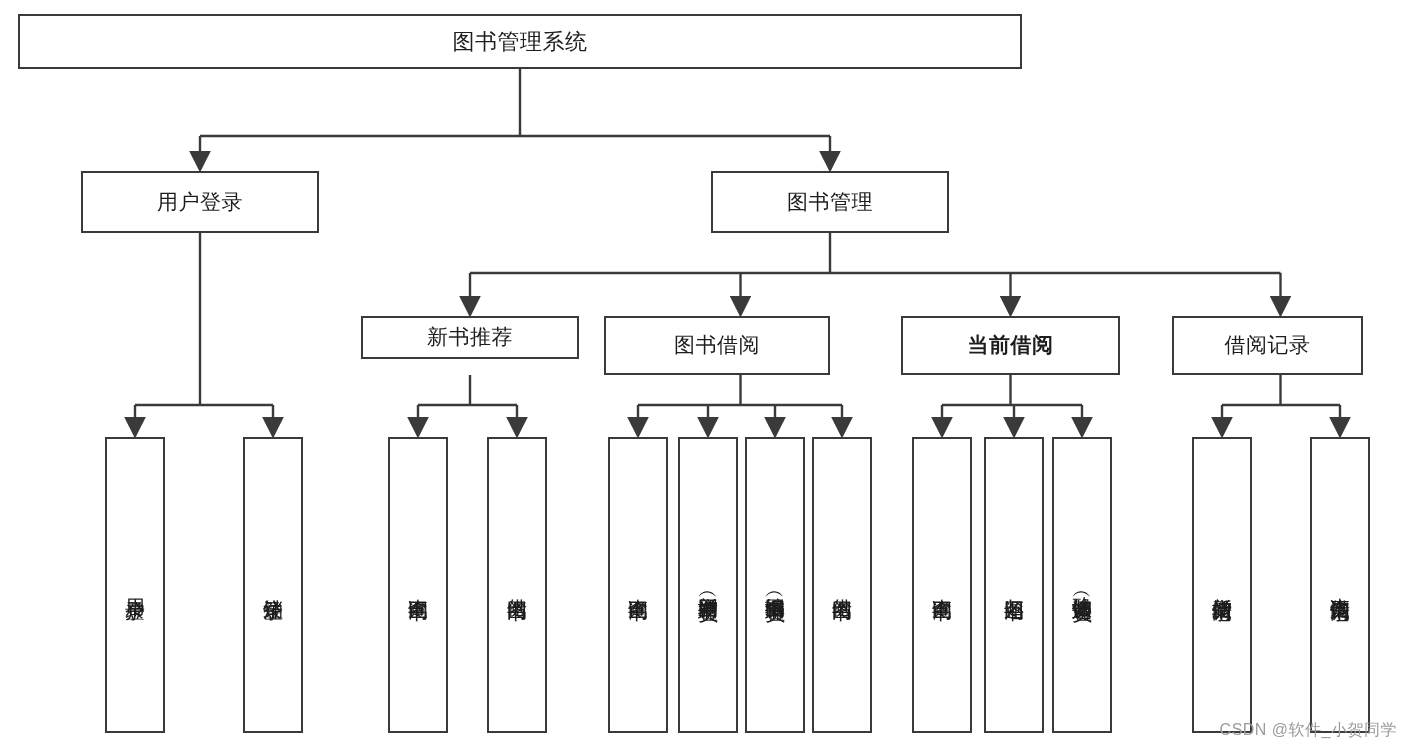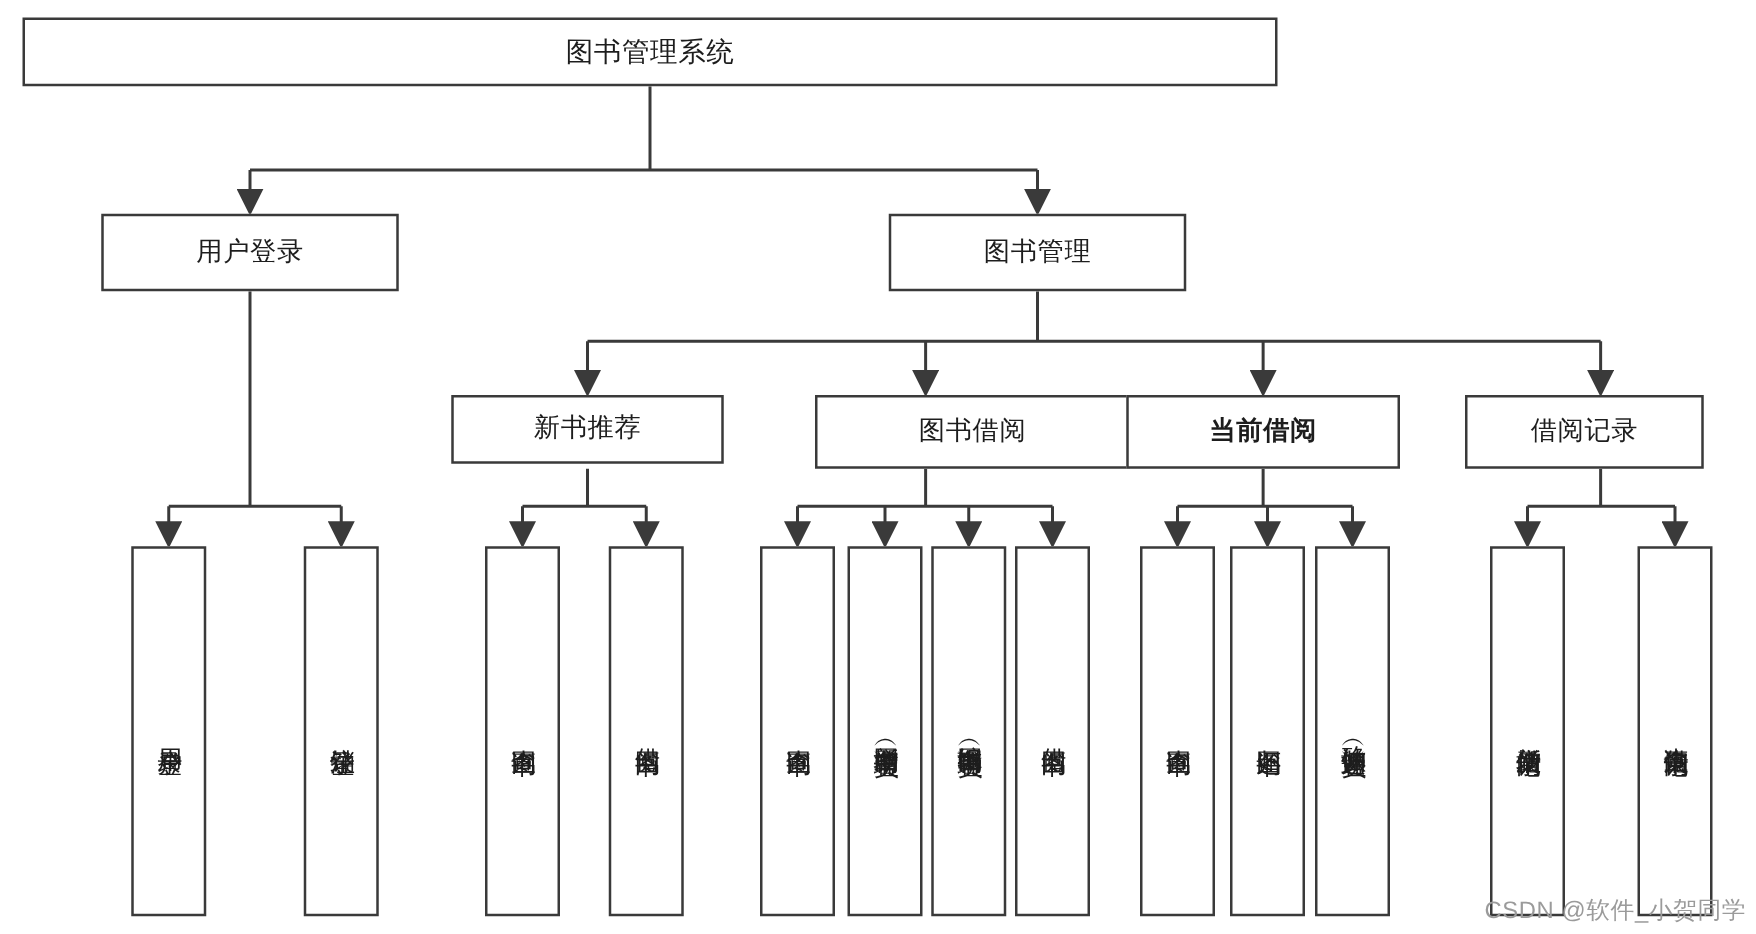--- a/index.html
+++ b/index.html
@@ -60,21 +60,21 @@
     text-orientation: upright;
     font-size: 20px;
     line-height: 1.05;
     letter-spacing: 1px;
     white-space: nowrap;
   }
   .watermark {
     position: absolute;
     right: 8px;
     bottom: 6px;
-    font-size: 19px;
+    font-size: 16px;
     color: #9b9b9b;
     letter-spacing: 0.5px;
     white-space: nowrap;
     user-select: none;
   }
 </style>
 </head>
 <body>
 
 <div id="canvas">
@@ -125,24 +125,24 @@
   <div id="nodes">
       <div class="node h root" style="left: 18px; top: 14px; width: 1004px; height: 55px;">
         <span class="lbl">图书管理系统</span>
       </div>
       <div class="node h" style="left: 81px; top: 171px; width: 238px; height: 62px;">
         <span class="lbl">用户登录</span>
       </div>
       <div class="node h" style="left: 711px; top: 171px; width: 238px; height: 62px;">
         <span class="lbl">图书管理</span>
       </div>
-      <div class="node h" style="left: 361px; top: 316px; width: 218px; height: 55px;">
+      <div class="node h" style="left: 361px; top: 316px; width: 218px; height: 43px;">
         <span class="lbl">新书推荐</span>
       </div>
-      <div class="node h" style="left: 652px; top: 316px; width: 252px; height: 59px;">
+      <div class="node h" style="left: 604px; top: 316px; width: 226px; height: 59px;">
         <span class="lbl">图书借阅</span>
       </div>
       <div class="node h" style="left: 901px; top: 316px; width: 219px; height: 59px; font-weight: bold;">
         <span class="lbl">当前借阅</span>
       </div>
       <div class="node h" style="left: 1172px; top: 316px; width: 191px; height: 59px;">
         <span class="lbl">借阅记录</span>
       </div>
       <div class="node v" style="left: 105px; top: 437px; width: 60px; height: 296px;">
         <span class="lbl">用户登录</span>

